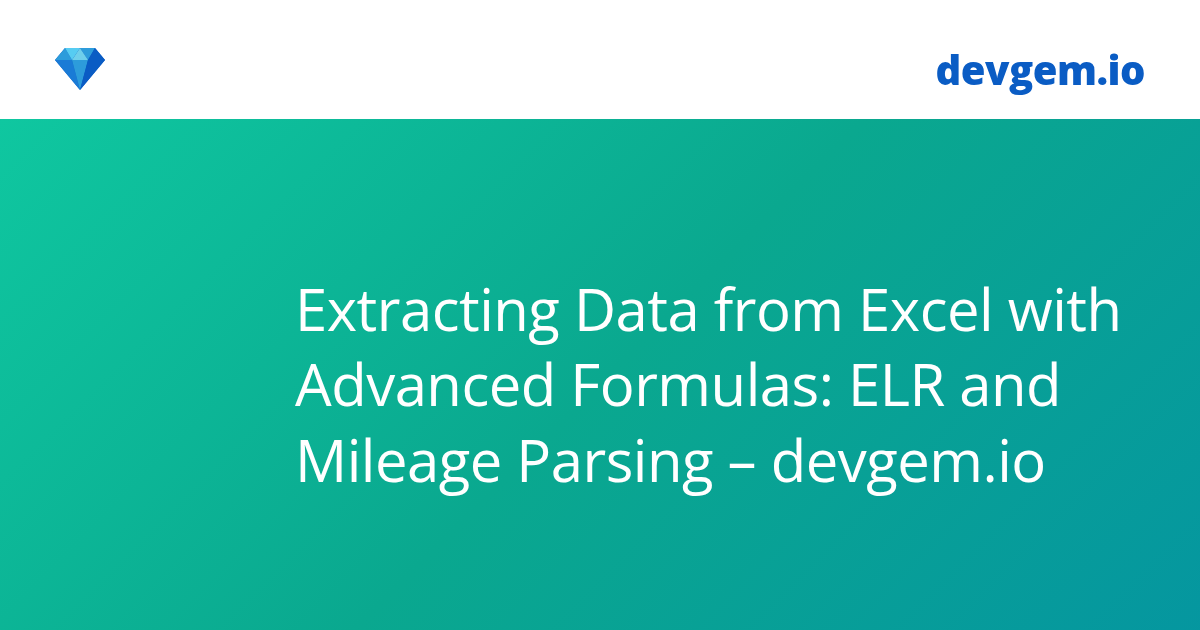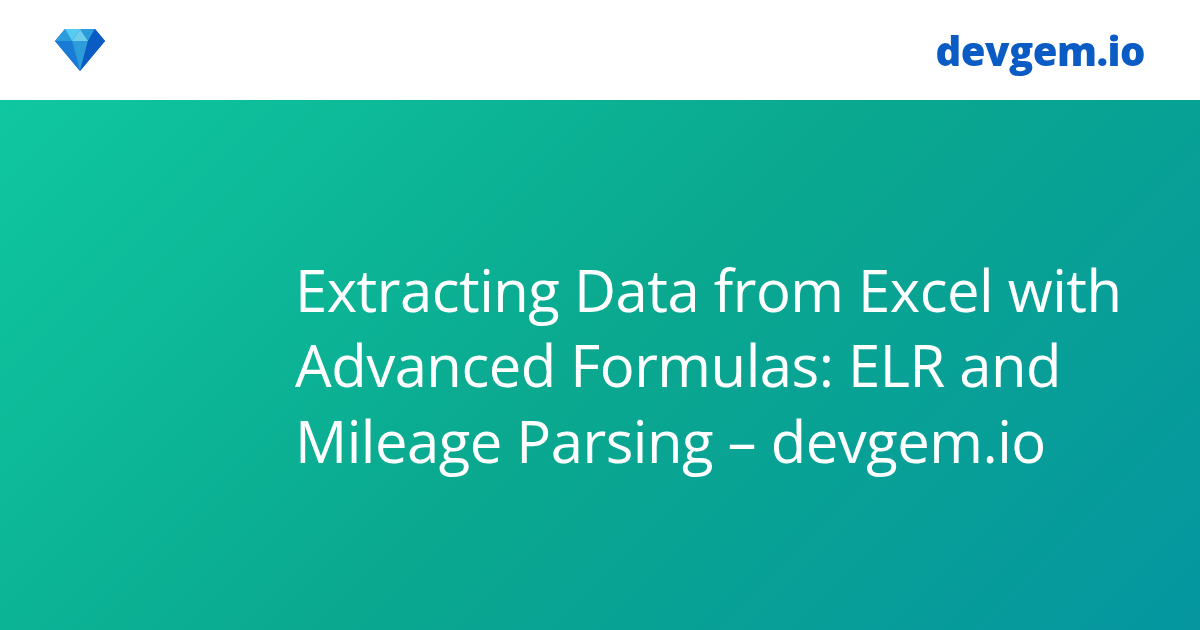--- a/index.html
+++ b/index.html
@@ -13,20 +13,21 @@
       font-family: -apple-system, BlinkMacSystemFont, "Segoe UI", "Open Sans", Roboto, sans-serif;
       overflow: hidden;
     }
     .header {
       height: 100px;
       background: #ffffff;
       display: flex;
       align-items: center;
       justify-content: space-between;
       padding: 8px 55px;
+      margin-top: 19px;
     }
     .logo-icon {
       width: 50px;
       height: 50px;
       display: flex;
       align-items: center;
       justify-content: center;
     }
     .brand-text {
       font-size: 40px;

